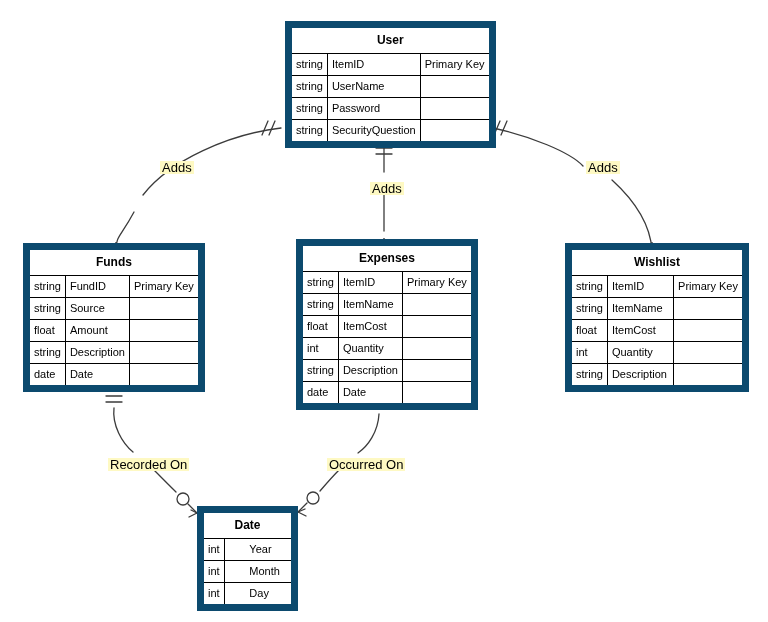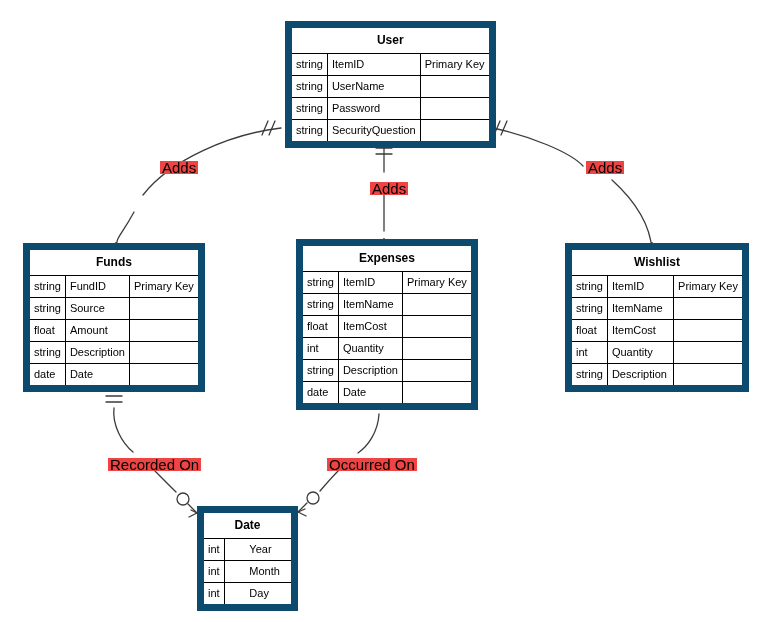--- a/index.html
+++ b/index.html
@@ -61,23 +61,23 @@
     border-right: none;
   }
   table.entity tr:last-child td {
     border-bottom: none;
   }
   table.entity td.c0 { border-left: none; margin-top: 16px; }
   table.entity td.c2 { border-right: none; }
   table.entity td.c1.last { border-right: none; padding-left: 24px; }
   .edge-label {
     position: absolute;
-    font-size: 15px;
+    font-size: 13px;
     color: #000000;
-    background: #ef4444;
+    background: #fef9c3;
     padding: 0 2px;
     white-space: nowrap;
     line-height: 13px;
   }
 </style>
 </head>
 <body>
 
 <div id="canvas">
 

